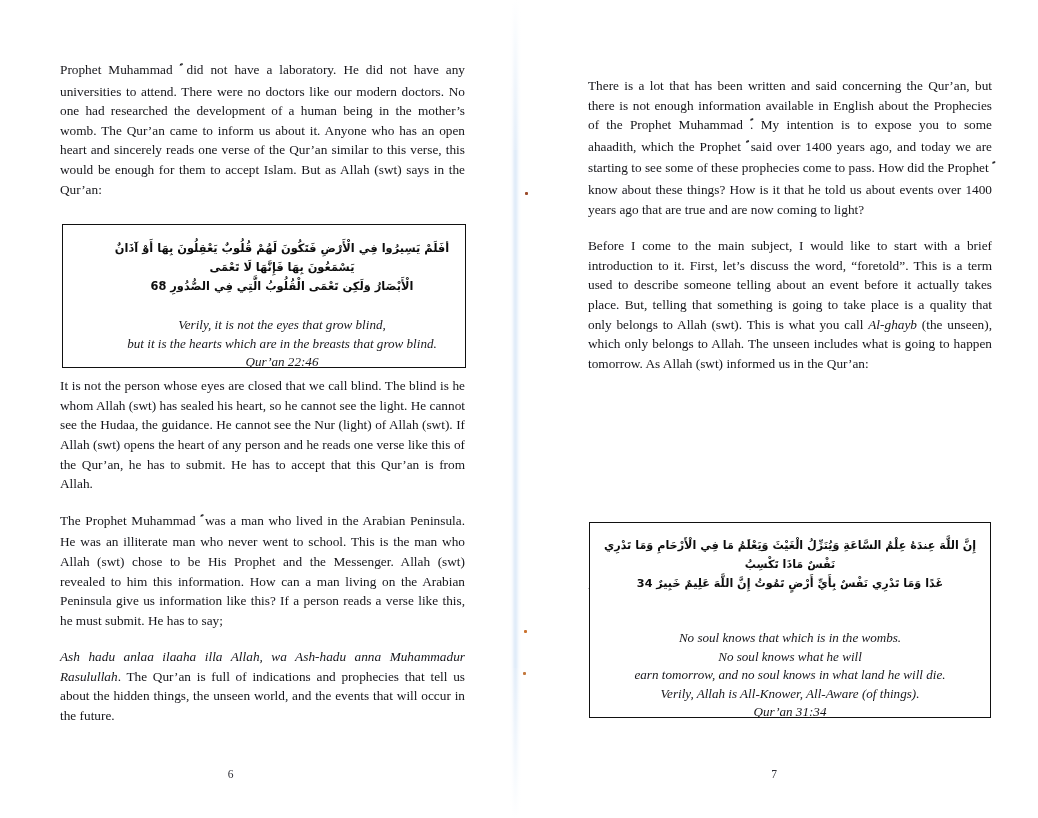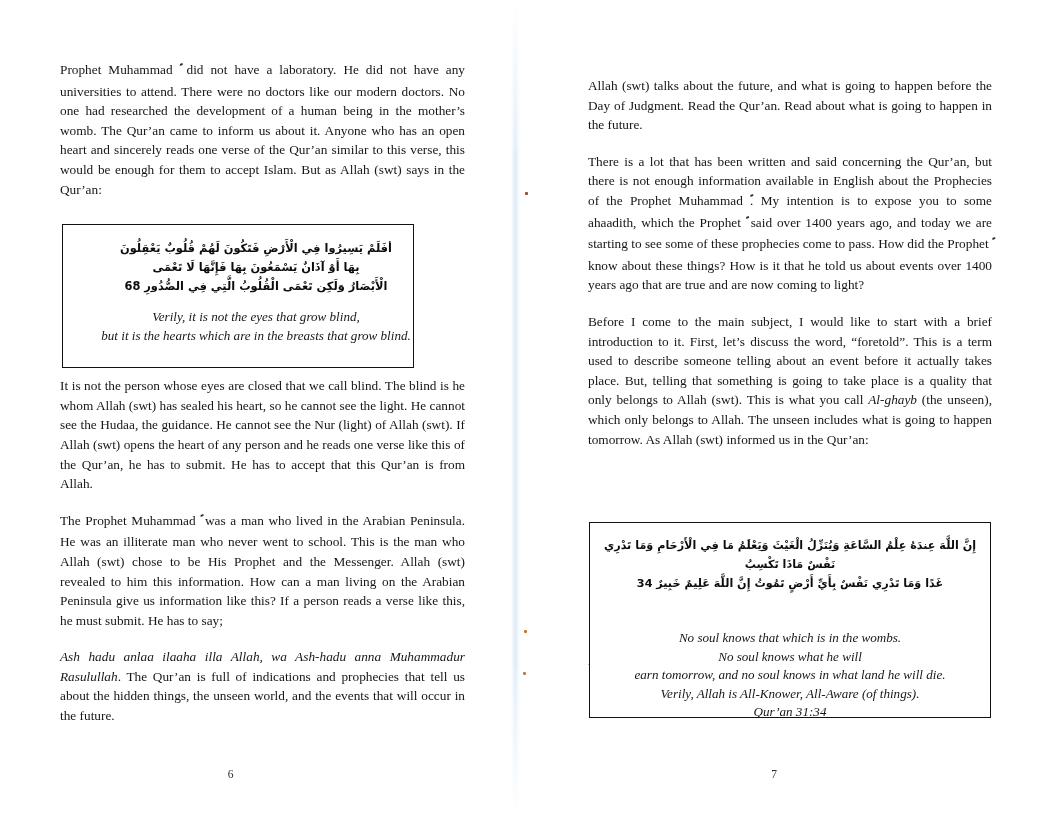--- a/index.html
+++ b/index.html
@@ -95,21 +95,21 @@
   }
   .ital { font-style: italic; }
 
   
   .verse-box {
     position: absolute;
     border: 1.4px solid #111111;
     background: #ffffff;
     box-sizing: border-box;
   }
-  #verse-box-1 { left: 62px;  top: 216px; width: 352px; height: 144px; padding-left: 36px; }
+  #verse-box-1 { left: 62px;  top: 216px; width: 404px; height: 144px; padding-left: 36px; }
   #page-right #verse-box-2 { left: 69px; top: 514px; width: 402px; height: 196px; }
 
   .arabic {
     direction: rtl;
     unicode-bidi: bidi-override;
     text-align: center;
     font-family: "DejaVu Sans", sans-serif;
     font-weight: 700;
     color: #0d0d0d;
   }
@@ -124,21 +124,21 @@
     margin: 13px 10px 0 10px;
   }
 
   .translation {
     text-align: center;
     font-style: italic;
     font-size: 13.1px;
     line-height: 18.5px;
     color: #16161a;
   }
-  #verse-box-1 .translation { margin-top: 12px; }
+  #verse-box-1 .translation { margin-top: 20px; }
   #verse-box-2 .translation { margin-top: 36px; }
   .translation .ref { display: block; }
 
   
   .page-number {
     position: absolute;
     bottom: 46px;
     width: 100%;
     text-align: center;
     font-size: 11.5px;
@@ -171,31 +171,31 @@
       <p class="para"><span class="ital">Ash hadu anlaa ilaaha illa Allah, wa Ash-hadu anna Muhammadur Rasulullah</span><span>.  The Qur’an is full of indications and prophecies that tell us about the hidden things, the unseen world, and the events that will occur in the future.</span></p>
     </div>
 
     <div class="verse-box" id="verse-box-1">
       <div class="arabic">
           <div>أفَلَمْ يَسِيرُوا فِي الْأَرْضِ فَتَكُونَ لَهُمْ قُلُوبٌ يَعْقِلُونَ بِهَا أَوْ آذَانٌ يَسْمَعُونَ بِهَا فَإِنَّهَا لَا تَعْمَى</div>
           <div>الْأَبْصَارُ وَلَكِن تَعْمَى الْقُلُوبُ الَّتِي فِي الصُّدُورِ 68</div>
         </div>
       <div class="translation">
         <span><div>Verily, it is not the eyes that grow blind,</div><div>but it is the hearts which are in the breasts that grow blind.</div></span>
+        <span class="ref">Qur’an 22:46</span>
       </div>
     </div>
 
     <div class="page-number">6</div>
   </div>
 
   <div class="page" id="page-right">
 
     <div class="text-col" id="col-right">
 
-      <p class="para"><span>Allah (swt) talks about the future, and what is going to happen before the Day of Judgment.  Read the Qur’an.  Read about what is going to happen in the future.</span></p>
 
       <p class="para"><span>There is a lot that has been written and said concerning the Qur’an, but there is not enough information available in English about the Prophecies of the Prophet Muhammad </span><span class="sym-saw">ؐ</span><span>.  My intention is to expose you to some ahaadith, which the Prophet </span><span class="sym-saw">ؐ</span><span> said over 1400 years ago, and today we are starting to see some of these prophecies come to pass.  How did the Prophet </span><span class="sym-saw">ؐ</span><span> know about these things?  How is it that he told us about events over 1400 years ago that are true and are now coming to light?</span></p>
 
       <p class="para"><span>Before I come to the main subject, I would like to start with a brief introduction to it.  First, let’s discuss the word, “foretold”.  This is a term used to describe someone telling about an event before it actually takes place.  But, telling that something is going to take place is a quality that only belongs to Allah (swt).  This is what you call </span><span class="ital">Al-ghayb</span><span> (the unseen), which only belongs to Allah.  The unseen includes what is going to happen tomorrow.   As Allah (swt) informed us in the Qur’an:</span></p>
 
       <div style="height:192px"></div>
 
       <p class="para"><span>You can bring the most educated person in this life and ask him what</span></p>
     </div>
 

